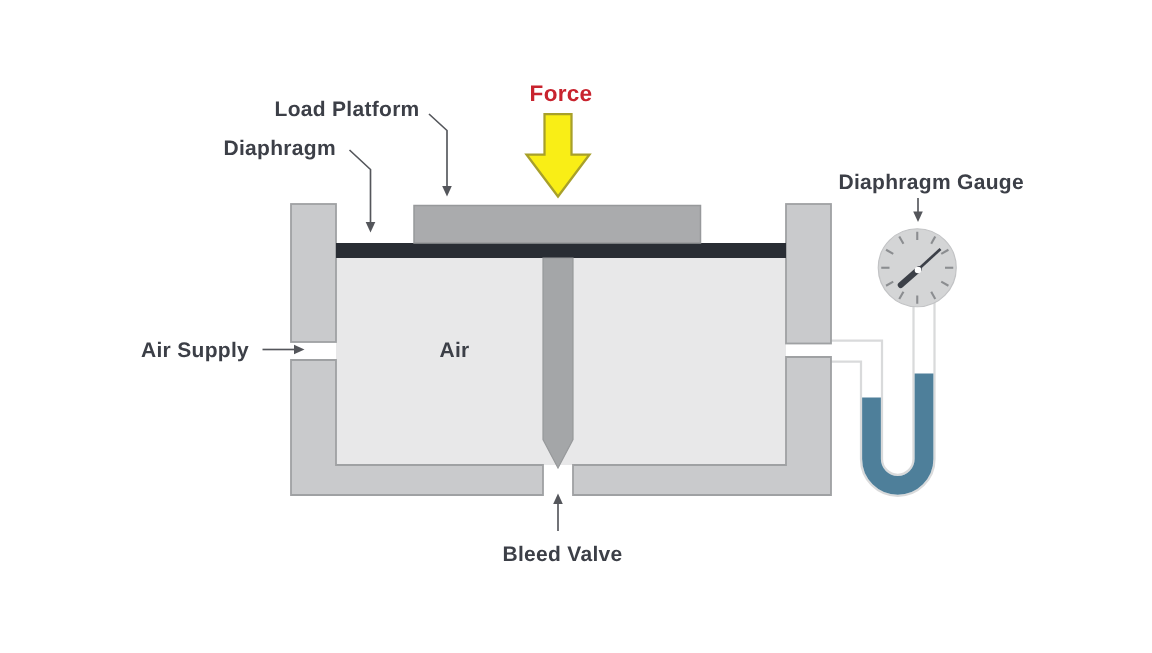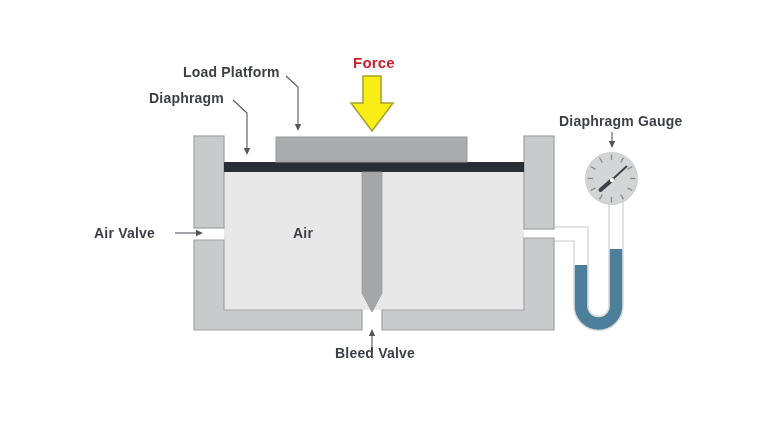--- a/index.html
+++ b/index.html
@@ -120,19 +120,19 @@
   </svg>
 
   <div class="label" style="left:183px; top:64px;">Load Platform</div>
 
   <div class="label" style="left:149px; top:90px;">Diaphragm</div>
 
   <div class="label label-force" style="left:344px; top:55px;">Force</div>
 
   <div class="label" style="left:559px; top:113px;">Diaphragm Gauge</div>
 
-  <div class="label" style="left:94px; top:225px;">Air Valve</div>
+  <div class="label" style="left:94px; top:225px;">Air Supply</div>
 
   <div class="label" style="left:293px; top:225px;">Air</div>
 
-  <div class="label" style="left:335px; top:345px;">Bleed Valve</div>
+  <div class="label" style="left:335px; top:361px;">Bleed Valve</div>
 
 </div>
 
 </body></html>

